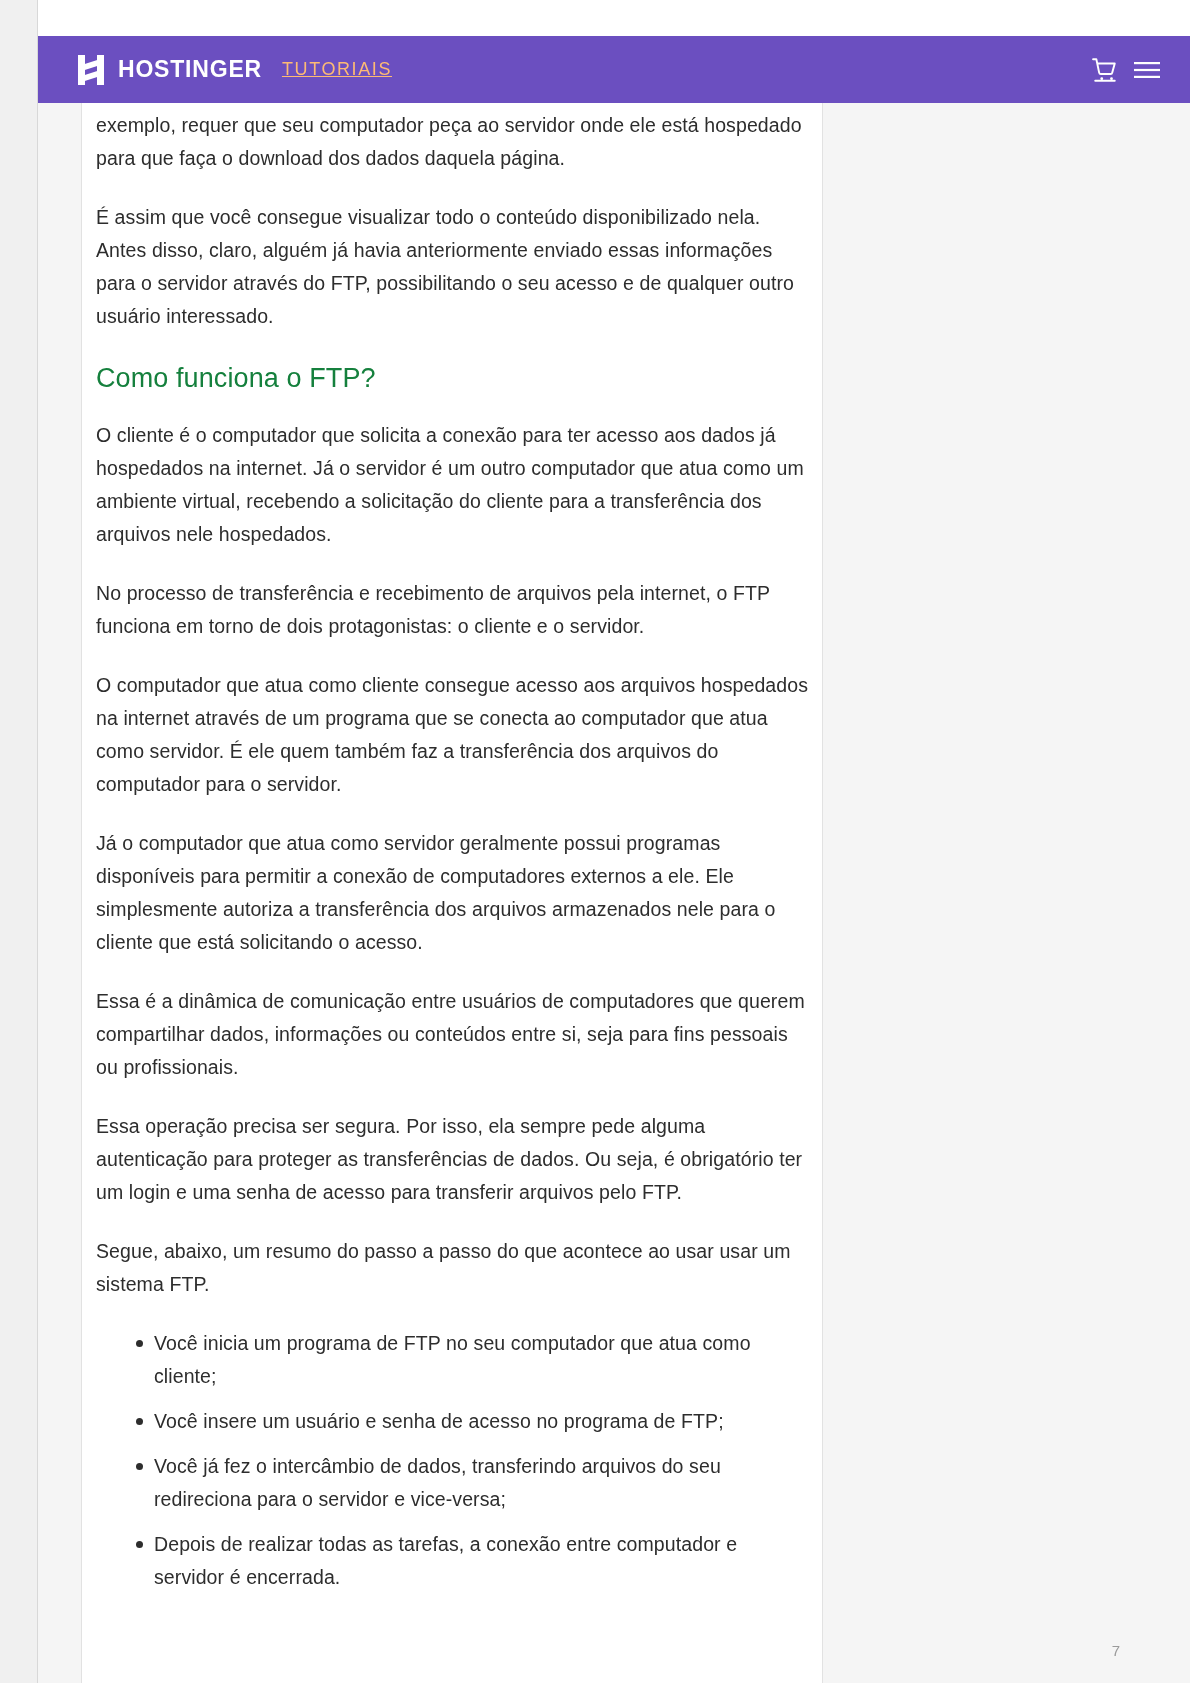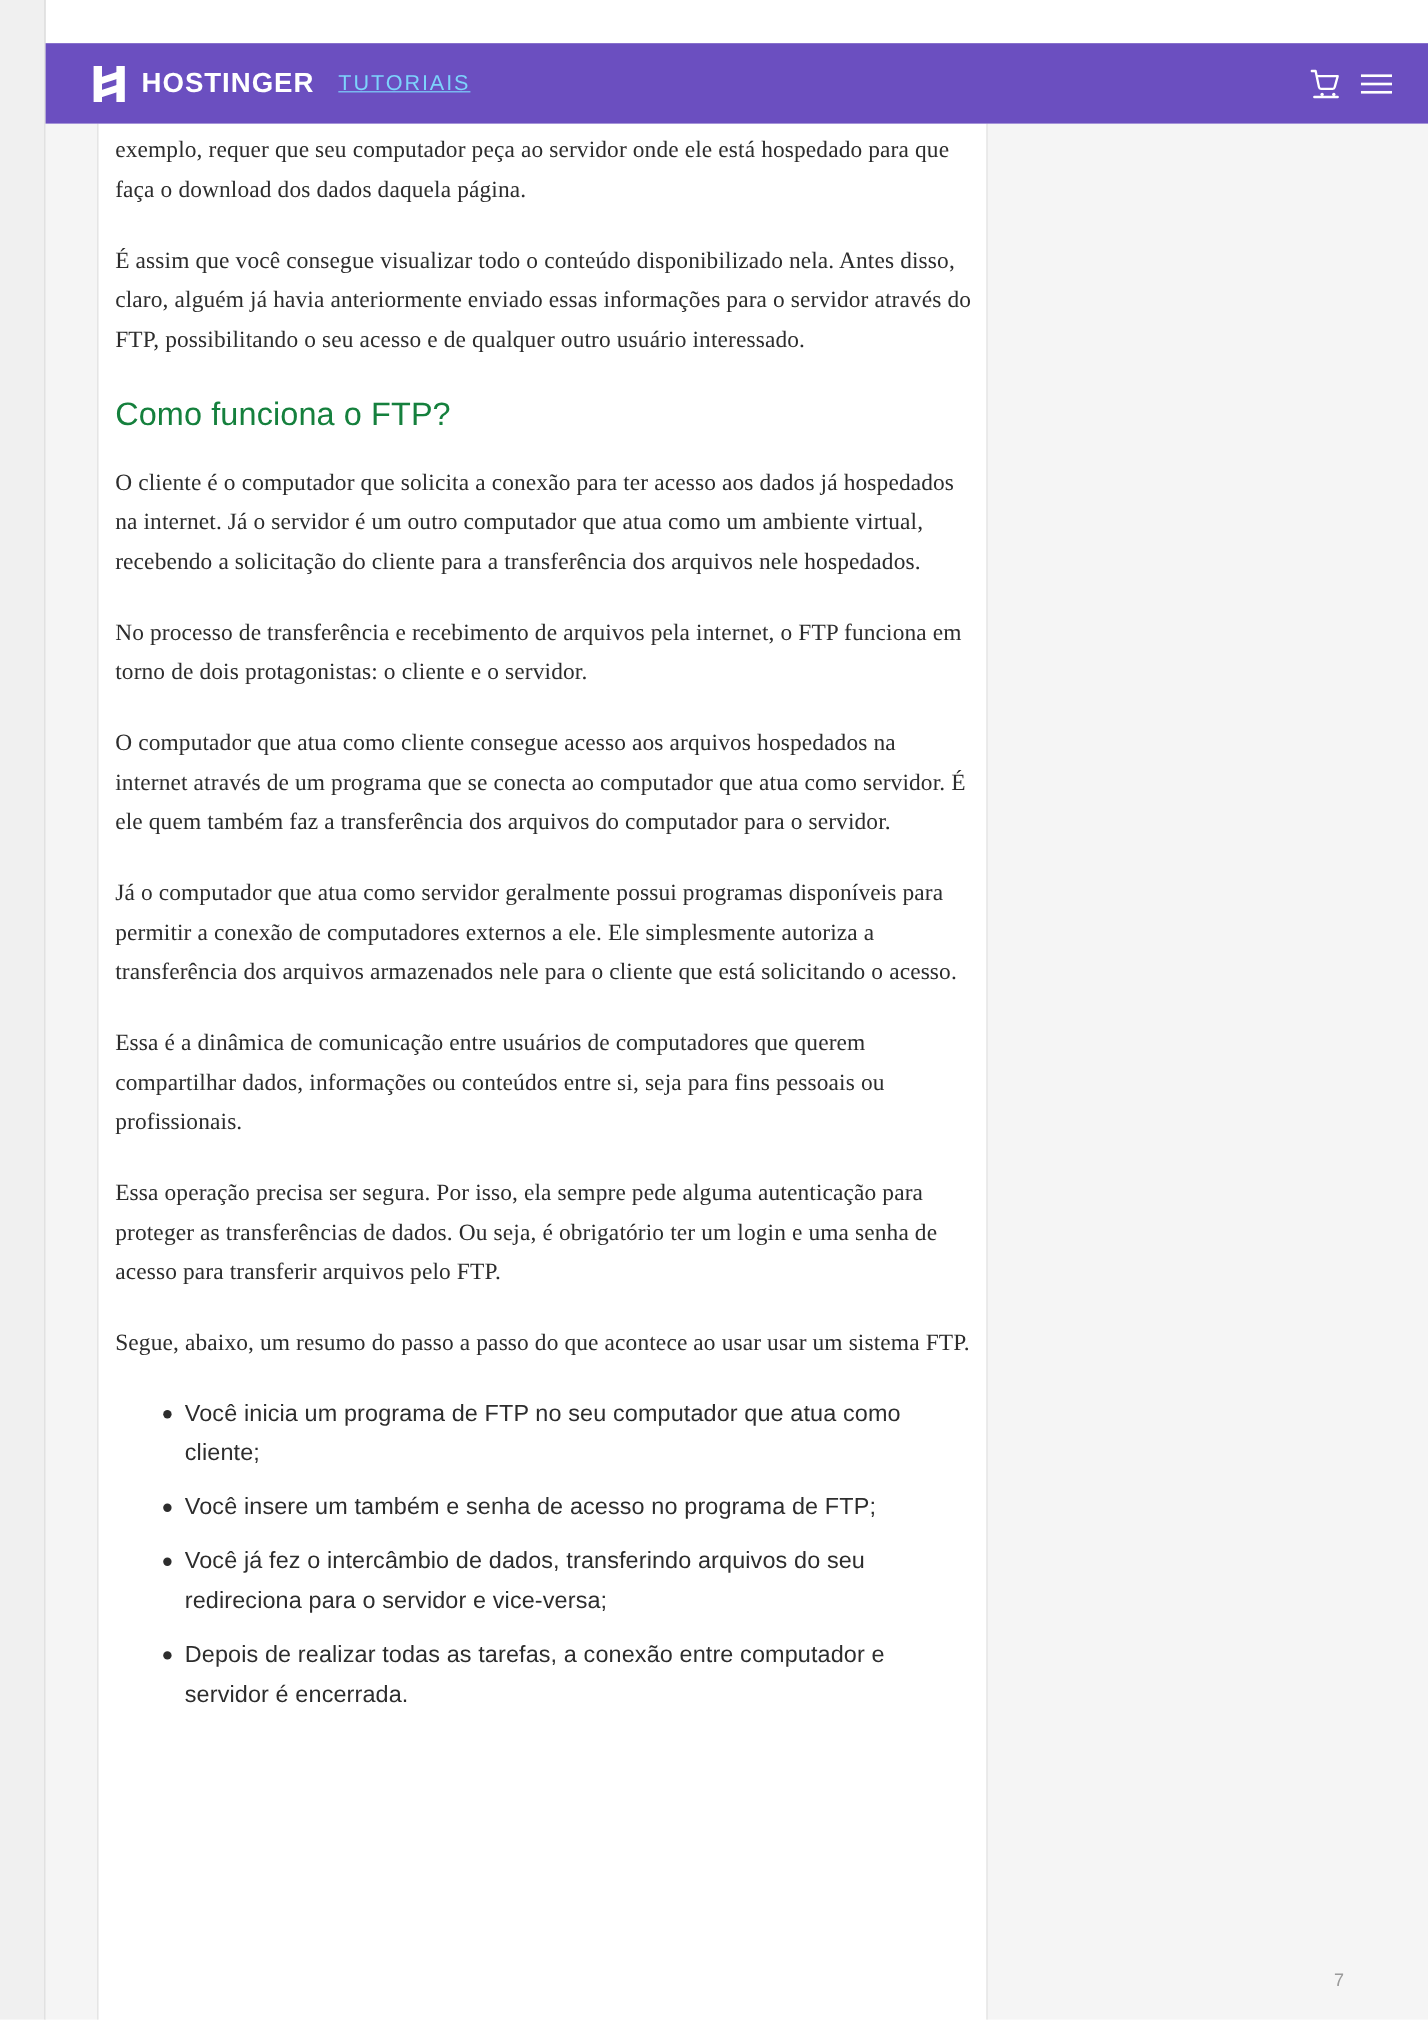--- a/index.html
+++ b/index.html
@@ -84,21 +84,21 @@
   .logo-mark i.b3 { left: 6px; top: 7px; width: 14px; height: 6px; transform: skewY(-18deg); }
   .logo-mark i.b4 { left: 6px; top: 18px; width: 14px; height: 6px; transform: skewY(-18deg); }
 
   .brand-name {
     color: #ffffff;
     font-size: 23px;
     font-weight: bold;
     letter-spacing: 0.8px;
   }
   .brand-sub {
-    color: #7dd3fc;
+    color: #fdba74;
     font-size: 18px;
     letter-spacing: 1.6px;
     text-decoration: underline;
     margin-left: 6px;
   }
 
   .top-actions {
     display: flex;
     align-items: center;
     gap: 16px;
@@ -118,21 +118,20 @@
     left: 96px;
     top: 103px;
     width: 714px;
     color: #2d2d2d;
     font-size: 19.5px;
     line-height: 33px;
     letter-spacing: 0.1px;
   }
   .article p {
     margin: 0 0 26px 0;
-    font-family: Liberation Serif, serif;
   }
   .article p.first {
     margin-top: 6px;
   }
   .article h2 {
     font-size: 27px;
     font-weight: 400;
     line-height: 38px;
     margin: 26px 0 22px 0;
     color: #15803d;
@@ -215,20 +214,20 @@
     <p>O cliente é o computador que solicita a conexão para ter acesso aos dados já hospedados na internet. Já o servidor é um outro computador que atua como um ambiente virtual, recebendo a solicitação do cliente para a transferência dos arquivos nele hospedados.</p>
     <p>No processo de transferência e recebimento de arquivos pela internet, o FTP funciona em torno de dois protagonistas: o cliente e o servidor.</p>
     <p>O computador que atua como cliente consegue acesso aos arquivos hospedados na internet através de um programa que se conecta ao computador que atua como servidor. É ele quem também faz a transferência dos arquivos do computador para o servidor.</p>
     <p>Já o computador que atua como servidor geralmente possui programas disponíveis para permitir a conexão de computadores externos a ele. Ele simplesmente autoriza a transferência dos arquivos armazenados nele para o cliente que está solicitando o acesso.</p>
     <p>Essa é a dinâmica de comunicação entre usuários de computadores que querem compartilhar dados, informações ou conteúdos entre si, seja para fins pessoais ou profissionais.</p>
     <p>Essa operação precisa ser segura. Por isso, ela sempre pede alguma autenticação para proteger as transferências de dados. Ou seja, é obrigatório ter um login e uma senha de acesso para transferir arquivos pelo FTP.</p>
     <p>Segue, abaixo, um resumo do passo a passo do que acontece ao usar usar um sistema FTP.</p>
 
     <ul>
       <li>Você inicia um programa de FTP no seu computador que atua como cliente;</li>
-      <li>Você insere um também e senha de acesso no programa de FTP;</li>
+      <li>Você insere um usuário e senha de acesso no programa de FTP;</li>
       <li>Você já fez o intercâmbio de dados, transferindo arquivos do seu redireciona para o servidor e vice-versa;</li>
       <li>Depois de realizar todas as tarefas, a conexão entre computador e servidor é encerrada.</li>
     </ul>
   </div>
 
   <div class="page-number">7</div>
 </div>
 
 </body></html>

